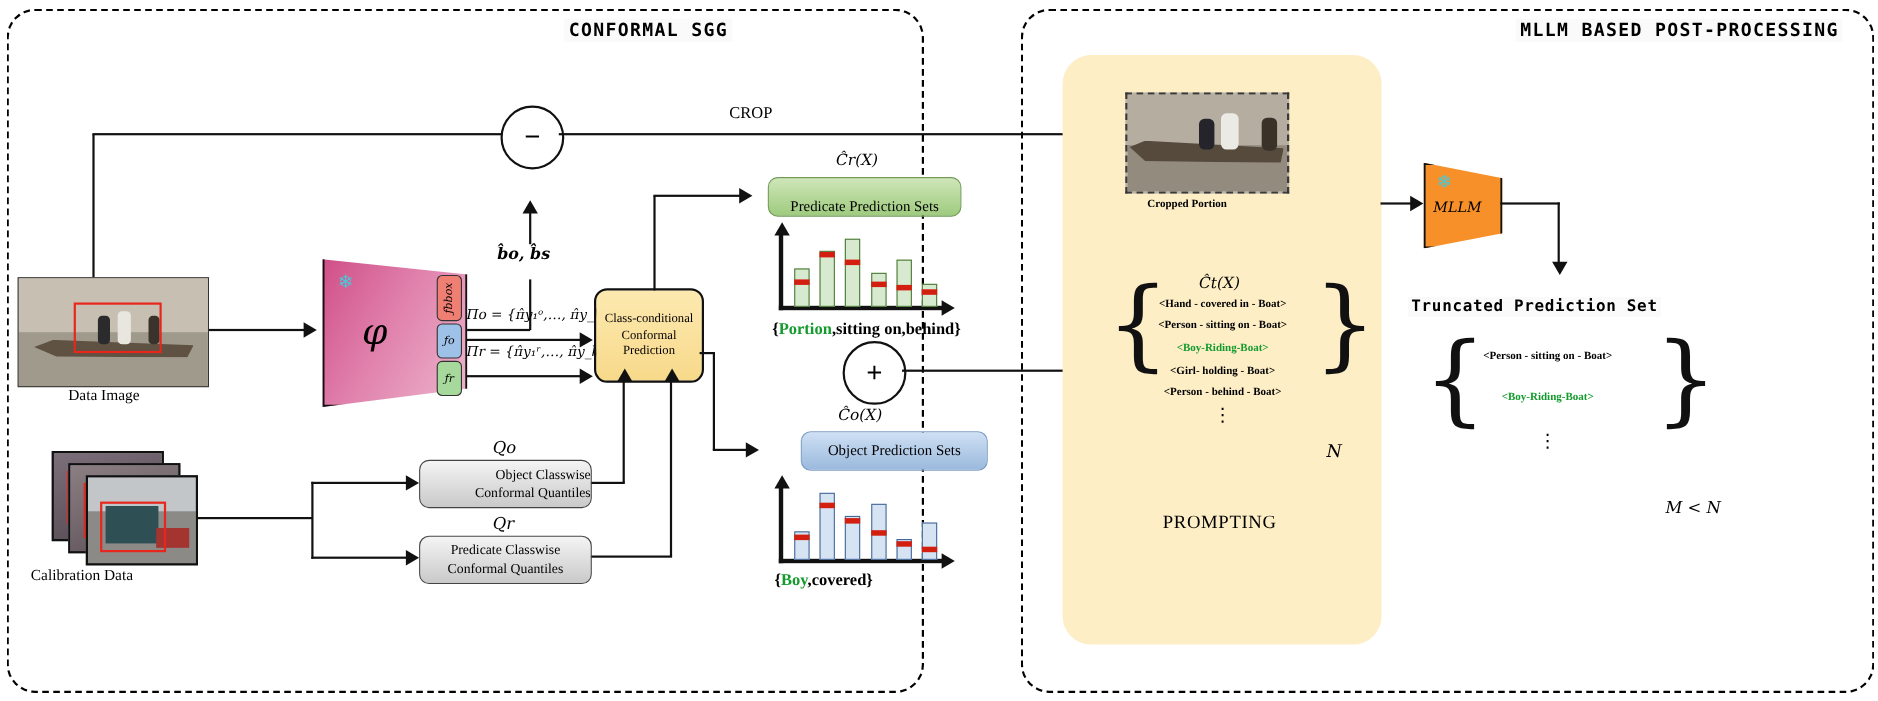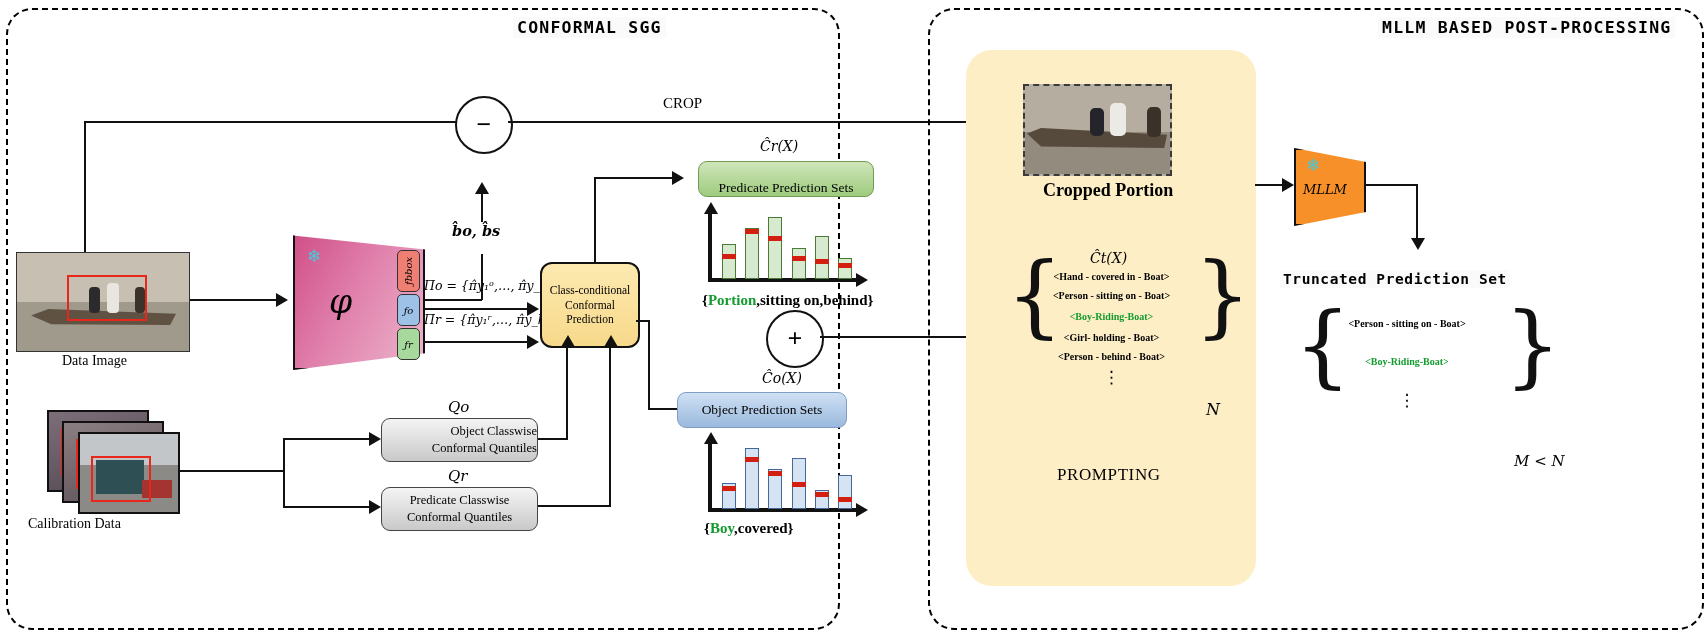--- a/index.html
+++ b/index.html
@@ -62,21 +62,21 @@
   
   .qbox{position:absolute;border:1.6px solid #444;border-radius:9px;
         background:linear-gradient(180deg,#f4f4f4,#c9c9c9);
         display:flex;flex-direction:column;align-items:center;justify-content:center;
         font-size:12.5px;line-height:1.35;text-align:center;}
 
   
   .pill{position:absolute;border:1.3px solid #6f9b55;border-radius:9px;height:34px;
         display:flex;align-items:center;justify-content:center;font-size:13.5px;}
   #pill-pred{left:698px;top:161px;width:174px;background:linear-gradient(180deg,#cfe6b9,#9ecb7e);align-items:flex-end;}
-  #pill-obj{left:677px;top:392px;width:168px;border-color:#7f9ec4;
+  #pill-obj{left:728px;top:392px;width:168px;border-color:#7f9ec4;
             background:linear-gradient(180deg,#cfe0f4,#9ab9dd);}
 
   
   .chart{position:absolute;}
   .axisY{position:absolute;width:4px;background:#111;}
   .axisX{position:absolute;height:4px;background:#111;}
   .bar{position:absolute;bottom:0;}
   .bar .qline{position:absolute;left:-1px;right:-1px;height:5px;background:#d31f10;}
 
   
@@ -303,21 +303,21 @@
 
 <div id="crop-photo">
   <div class="abs" style="left:0;top:0;right:0;height:52%;background:#b5ada0;"></div>
   <div class="abs" style="left:0;bottom:0;right:0;height:48%;background:#938b7e;"></div>
   <div class="abs" style="left:2px;top:42px;width:140px;height:20px;background:#564a3c;
               clip-path:polygon(0% 28%,10% 0%,100% 34%,98% 100%,10% 92%);"></div>
   <div class="abs" style="left:65px;top:22px;width:14px;height:28px;background:#24242a;border-radius:5px;"></div>
   <div class="abs" style="left:85px;top:17px;width:16px;height:33px;background:#eceae4;border-radius:5px;"></div>
   <div class="abs" style="left:122px;top:21px;width:14px;height:30px;background:#3a3129;border-radius:5px;"></div>
 </div>
-<div class="plainlbl" style="left:1043px;top:180px;font-size:18px;font-weight:bold;">Cropped Portion</div>
+<div class="plainlbl" style="left:1043px;top:180px;font-size:10px;font-weight:bold;">Cropped Portion</div>
 
 <div class="mathlbl" style="left:1090px;top:250px;font-size:14px;">Ĉt(X)</div>
 
 <div class="abs" style="left:1005px;top:271px;width:213px;height:134px;">
   <div class="triplet" style="top:0;">&lt;Hand - covered in - Boat&gt;</div>
   <div class="triplet" style="top:19px;">&lt;Person - sitting on - Boat&gt;</div>
   <div class="triplet green" style="top:40px;">&lt;Boy-Riding-Boat&gt;</div>
   <div class="triplet" style="top:61px;">&lt;Girl- holding - Boat&gt;</div>
   <div class="triplet" style="top:80px;">&lt;Person - behind - Boat&gt;</div>
   <div class="vdots" style="top:102px;">⋮</div>

